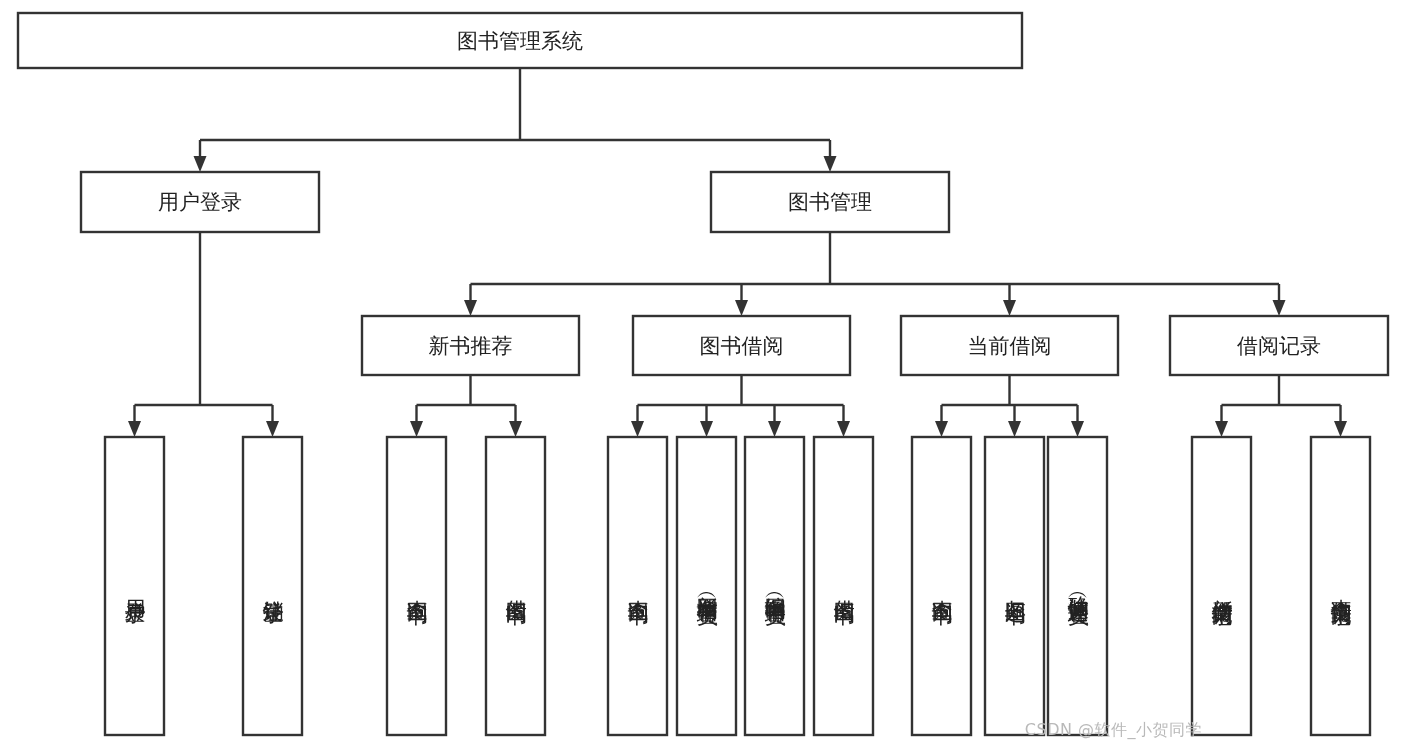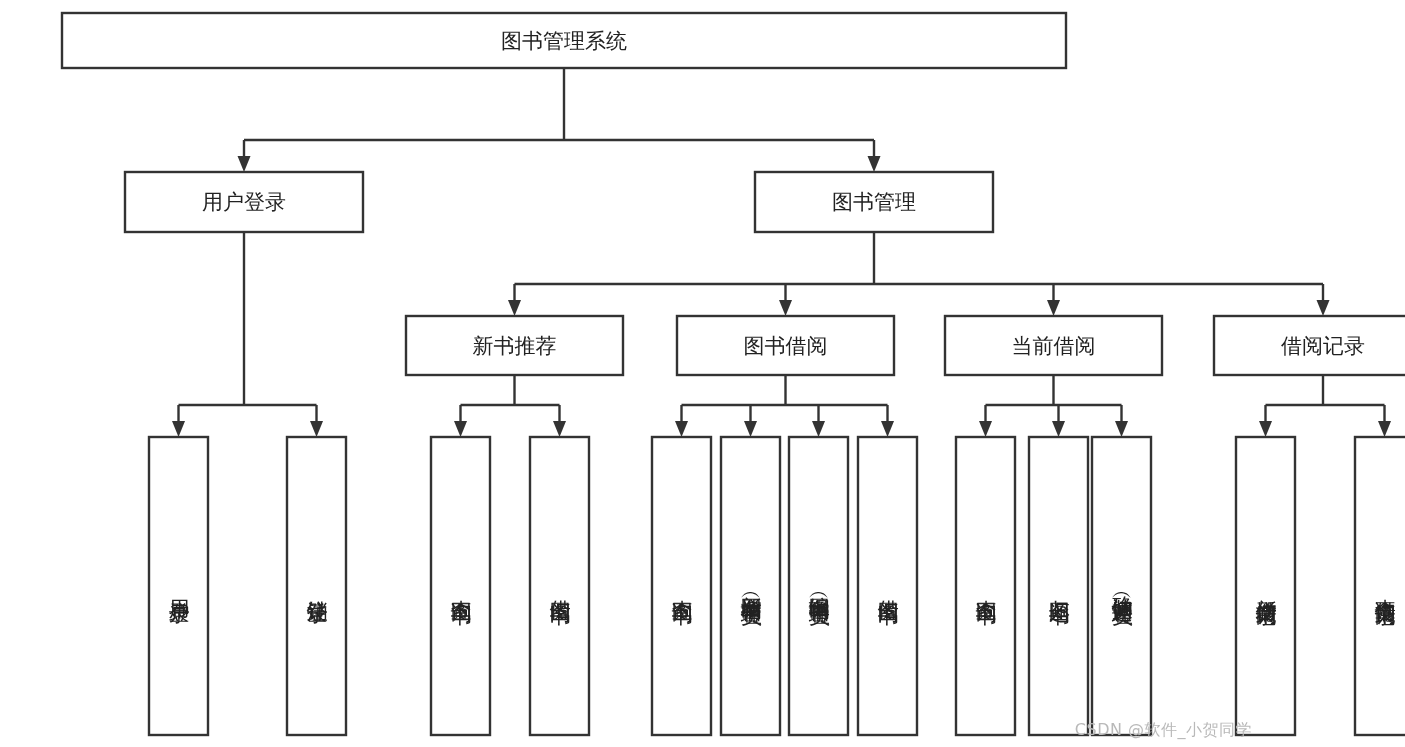--- a/index.html
+++ b/index.html
@@ -12,21 +12,20 @@
     width: 1405px;
     height: 747px;
     font-family: "DejaVu Sans", "Liberation Sans", sans-serif;
     overflow: hidden;
   }
   #diagram-root {
     position: relative;
     width: 1212px;
     height: 747px;
     background: #ffffff;
-    margin-left: 44px;
   }
   svg#tree-svg {
     position: absolute;
     left: 0;
     top: 0;
     width: 1405px;
     height: 747px;
     display: block;
   }
   .node-rect {
@@ -64,21 +63,21 @@
     font-family: "DejaVu Sans", "Liberation Sans", sans-serif;
     font-size: 21px;
     line-height: 1.12;
     letter-spacing: 1.5px;
     color: #222222;
     white-space: nowrap;
     text-align: center;
   }
   #watermark {
     position: absolute;
-    right: 4px;
+    right: 10px;
     bottom: 6px;
     font-family: "DejaVu Sans", "Liberation Sans", sans-serif;
     font-size: 16px;
     color: #b9b9b9;
     letter-spacing: 0.5px;
     white-space: nowrap;
   }
 </style>
 </head>
 <body>

